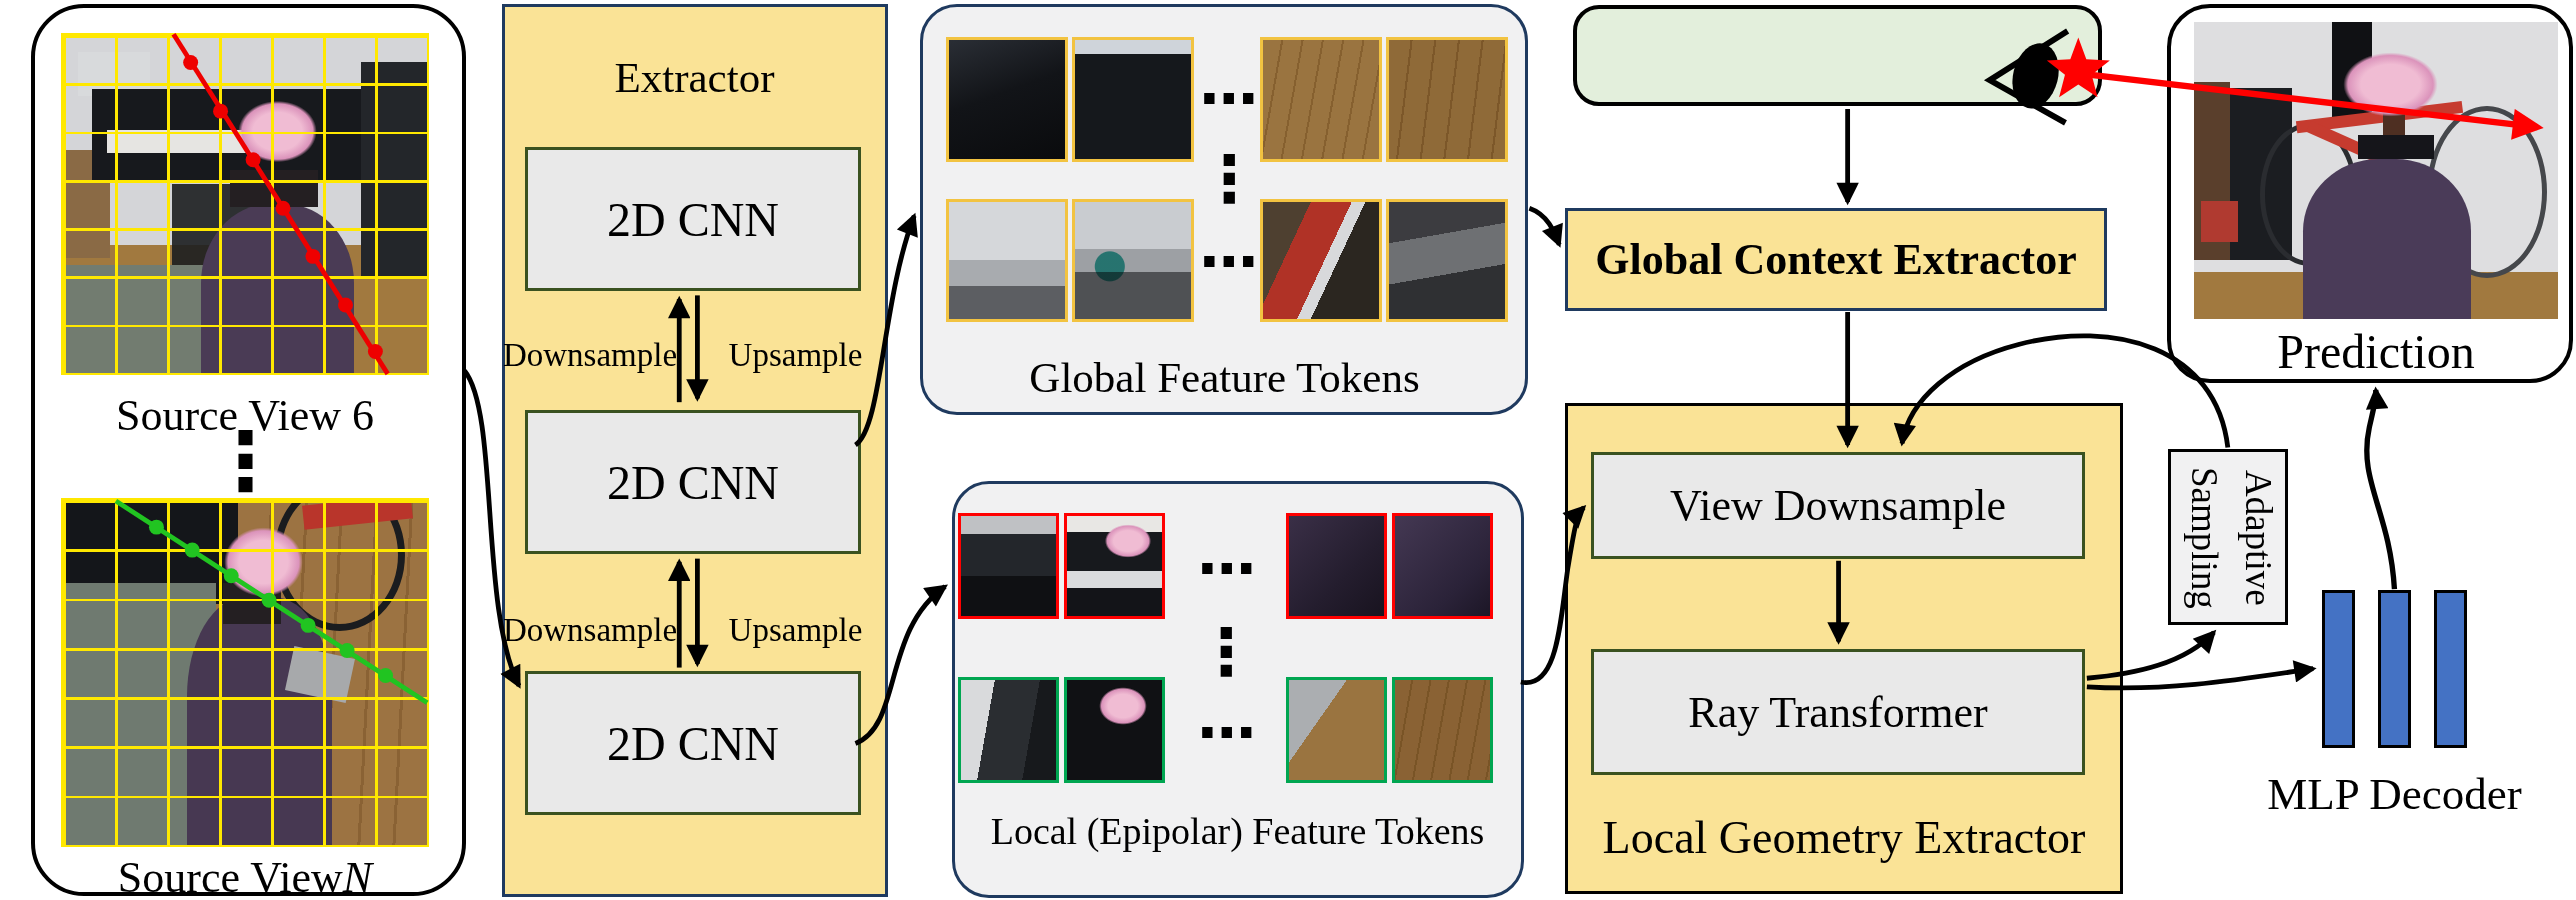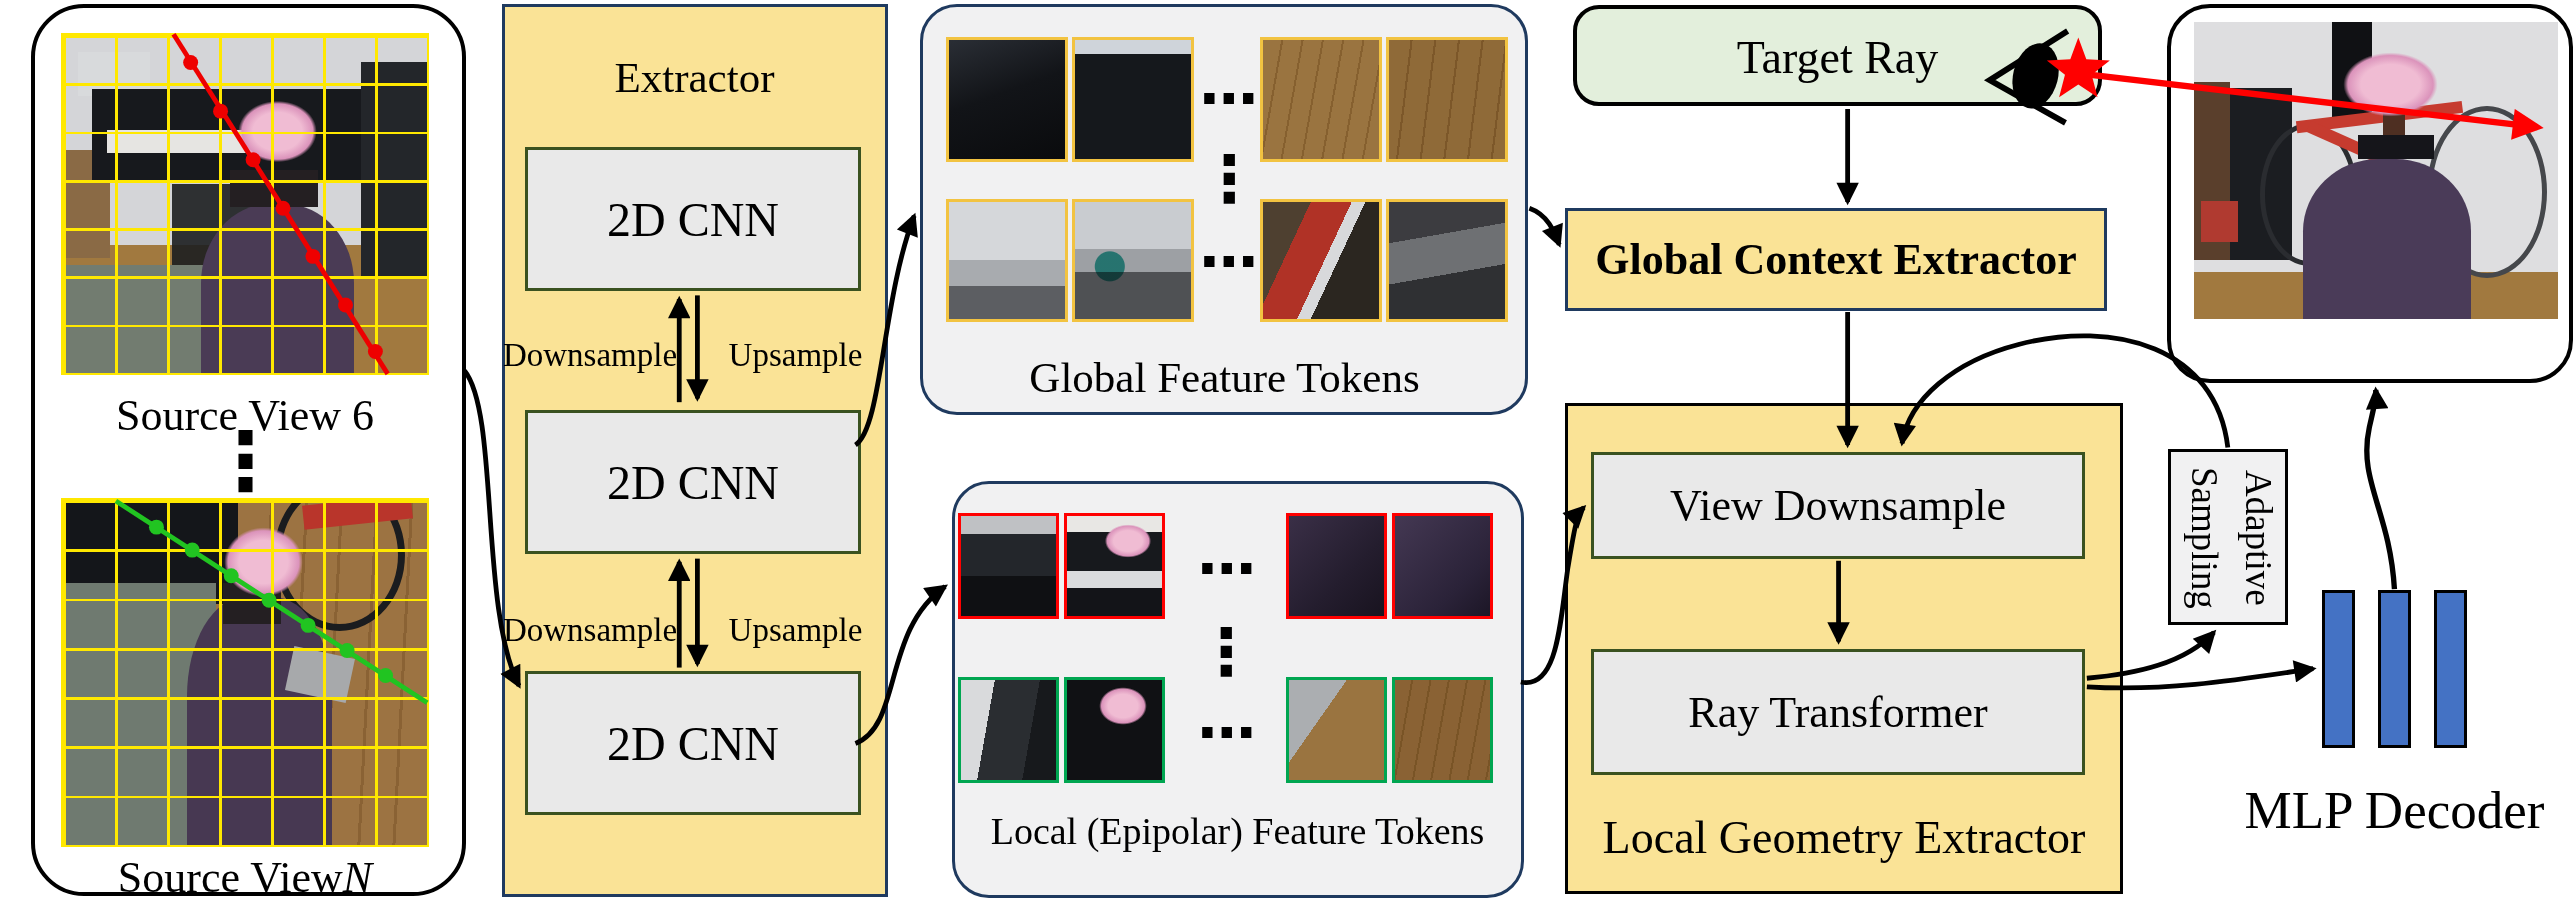--- a/index.html
+++ b/index.html
@@ -77,21 +77,21 @@
   .tray{left:1573px;top:5.3px;width:529px;height:101px;background:#E3EFDC;border:4.3px solid #000;border-radius:26px;box-sizing:border-box;}
   .tray-lab{left:1573px;top:31px;width:529px;height:53px;font-size:46px;}
   .gce{left:1565px;top:208px;width:542px;height:103px;background:#FAE396;border:3.7px solid #1F3A5F;box-sizing:border-box;font-size:44px;font-weight:bold;}
   .lge{left:1565px;top:403px;width:558px;height:491px;background:#FAE396;border:3.7px solid #000;box-sizing:border-box;}
   .vt{left:1591px;top:452px;width:494px;height:107px;background:#E9E9E9;border:3.2px solid #3A5220;box-sizing:border-box;font-size:44px;}
   .rt{left:1591px;top:649px;width:494px;height:126px;background:#E9E9E9;border:3.2px solid #3A5220;box-sizing:border-box;font-size:44px;}
   .lge-lab{left:1581px;top:811px;width:526px;height:53px;font-size:46px;}
   .asbox{left:2168px;top:449px;width:120px;height:176px;background:#F1F1F2;border:3.2px solid #000;box-sizing:border-box;
          writing-mode:vertical-rl;font-size:37px;line-height:1.45;text-align:center;padding-top:2.1px;}
   .bar{position:absolute;width:33px;height:158px;background:#4472C4;border:3.2px solid #000;box-sizing:border-box;}
-  .mlp-lab{left:2229px;top:768px;width:331px;height:51px;font-size:53px;margin-top:16px;}
+  .mlp-lab{left:2229px;top:768px;width:331px;height:51px;font-size:45px;}
   .pred{left:2167px;top:4.3px;width:406px;height:379px;border:4.8px solid #000;border-radius:43px;box-sizing:border-box;background:#fff;}
   .pred-photo{left:2194px;top:22.4px;width:364px;height:297px;overflow:hidden;background:#DEDEE0;}
   .pred-lab{left:2194px;top:325px;width:364px;height:52px;font-size:48px;}
 
   #overlay{position:absolute;left:0;top:0;width:2576px;height:901px;z-index:60;pointer-events:none;}
 </style>
 </head>
 <body>
 
 <div id="page">
@@ -172,21 +172,20 @@
     <div class="blob" style="left:24%;top:0;width:70%;height:52%;"></div>
   </div>
   <div class="abs patch pn lt4a" style="left:1286px;top:677px;width:101px;height:106px;"></div>
   <div class="abs patch pn lt4b" style="left:1392px;top:677px;width:101px;height:106px;"></div>
   <div class="abs ctr dots hd" style="left:1195px;top:537px;">⋯</div>
   <div class="abs ctr dots hd" style="left:1195px;top:701px;">⋯</div>
   <div class="abs ctr dots vd" style="left:1200px;top:618px;">⋮</div>
   <div class="abs ctr caption lt-cap">Local (Epipolar) Feature Tokens</div>
 
   <div class="abs tray"></div>
-  <div class="abs ctr tray-lab">Target Ray</div>
 
   <div class="abs ctr gce">Global Context Extractor</div>
 
   <div class="abs lge"></div>
   <div class="abs ctr vt">View Downsample</div>
   <div class="abs ctr rt">Ray Transformer</div>
   <div class="abs ctr lge-lab">Local Geometry Extractor</div>
 
   <div class="abs asbox">Adaptive Sampling</div>
 
@@ -204,20 +203,21 @@
     <div class="ly" style="left:38%;top:0;width:11%;height:34%;background:#101114;"></div>
     <div class="ly" style="left:18%;top:34%;width:27%;height:48%;border:5.3px solid #2A2C30;border-radius:50%;box-sizing:border-box;"></div>
     <div class="ly" style="left:64%;top:28%;width:33%;height:58%;border:5.3px solid #45474B;border-radius:50%;box-sizing:border-box;"></div>
     <div class="ly" style="left:28%;top:30%;width:46%;height:4%;background:#C63B2F;transform:rotate(-7deg);"></div>
     <div class="ly" style="left:30%;top:42%;width:36%;height:4%;background:#C63B2F;transform:rotate(24deg);"></div>
     <div class="ly" style="left:52%;top:24%;width:6%;height:16%;background:#4E2F22;"></div>
     <div class="ly" style="left:45%;top:38%;width:21%;height:8%;background:#15151A;"></div>
     <div class="ly" style="left:30%;top:46%;width:46%;height:54%;background:#4A3B58;border-radius:45% 45% 0 0;"></div>
     <div class="blob" style="left:36%;top:6%;width:36%;height:30%;"></div>
   </div>
+  <div class="abs ctr pred-lab">Prediction</div>
 
   <svg id="overlay" viewBox="0 0 4824 1687">
     <defs>
       <marker id="mb" viewBox="0 0 10 10" refX="8.5" refY="5" markerWidth="52" markerHeight="42" orient="auto-start-reverse" markerUnits="userSpaceOnUse">
         <path d="M0 0 L10 5 L0 10 z" fill="#000"></path>
       </marker>
       <marker id="mr" viewBox="0 0 10 10" refX="8" refY="5" markerWidth="72" markerHeight="58" orient="auto-start-reverse" markerUnits="userSpaceOnUse">
         <path d="M0 0 L10 5 L0 10 z" fill="#FF0000"></path>
       </marker>
     </defs>

